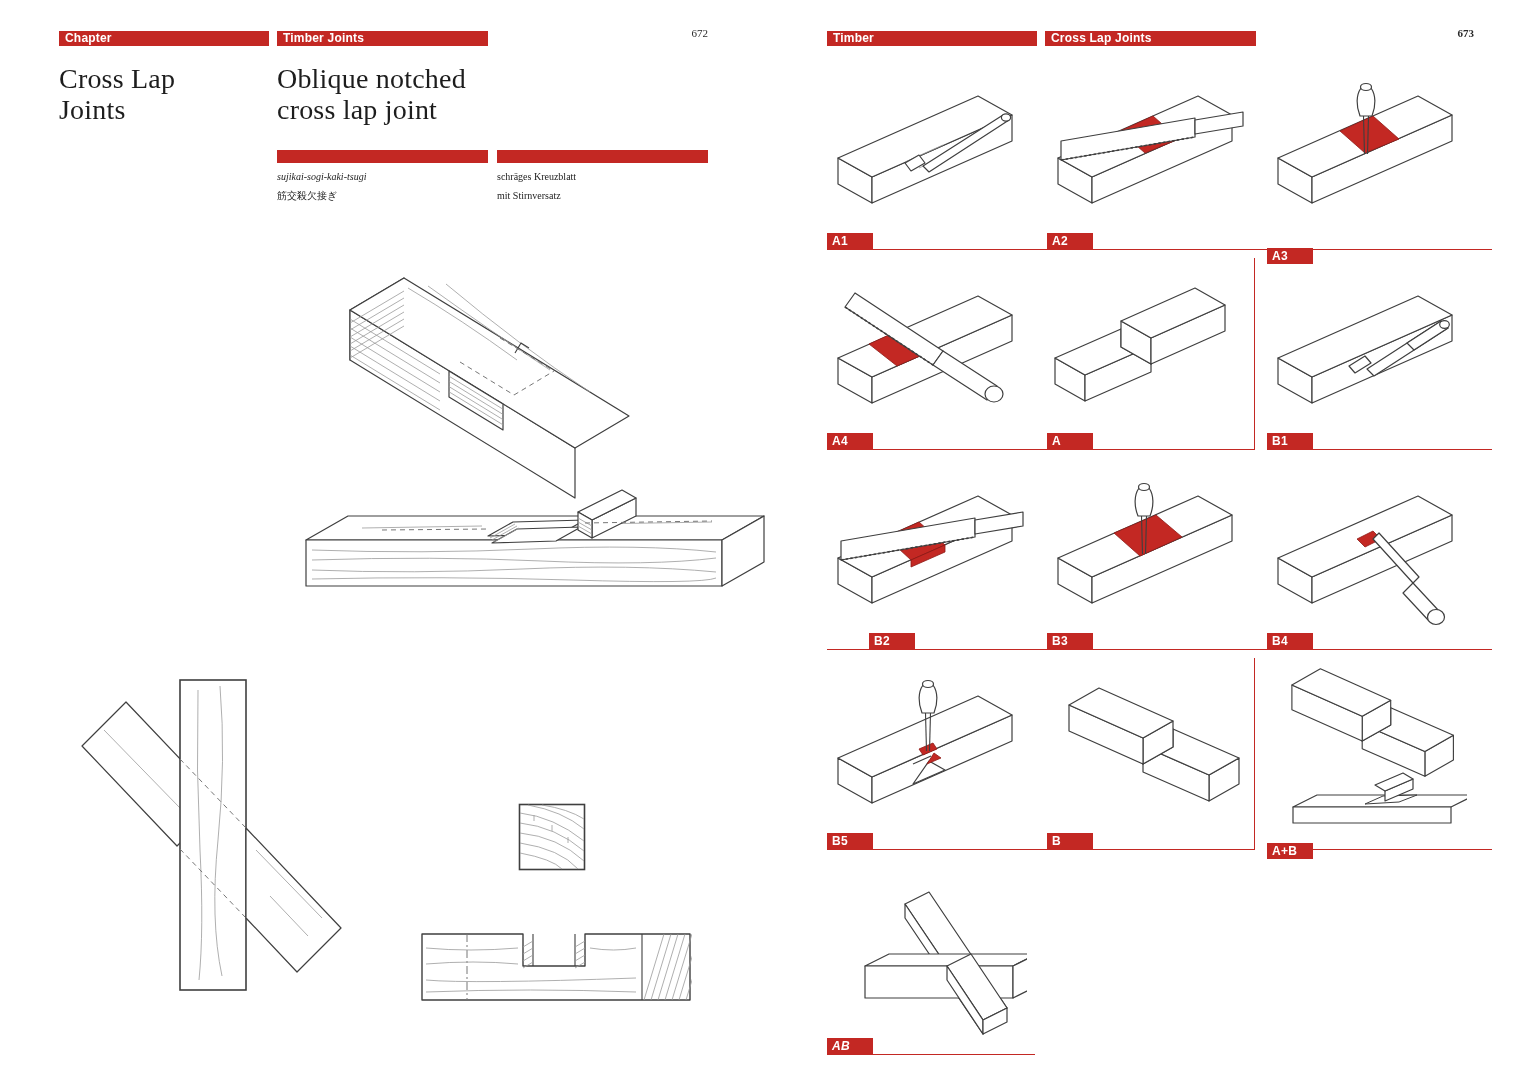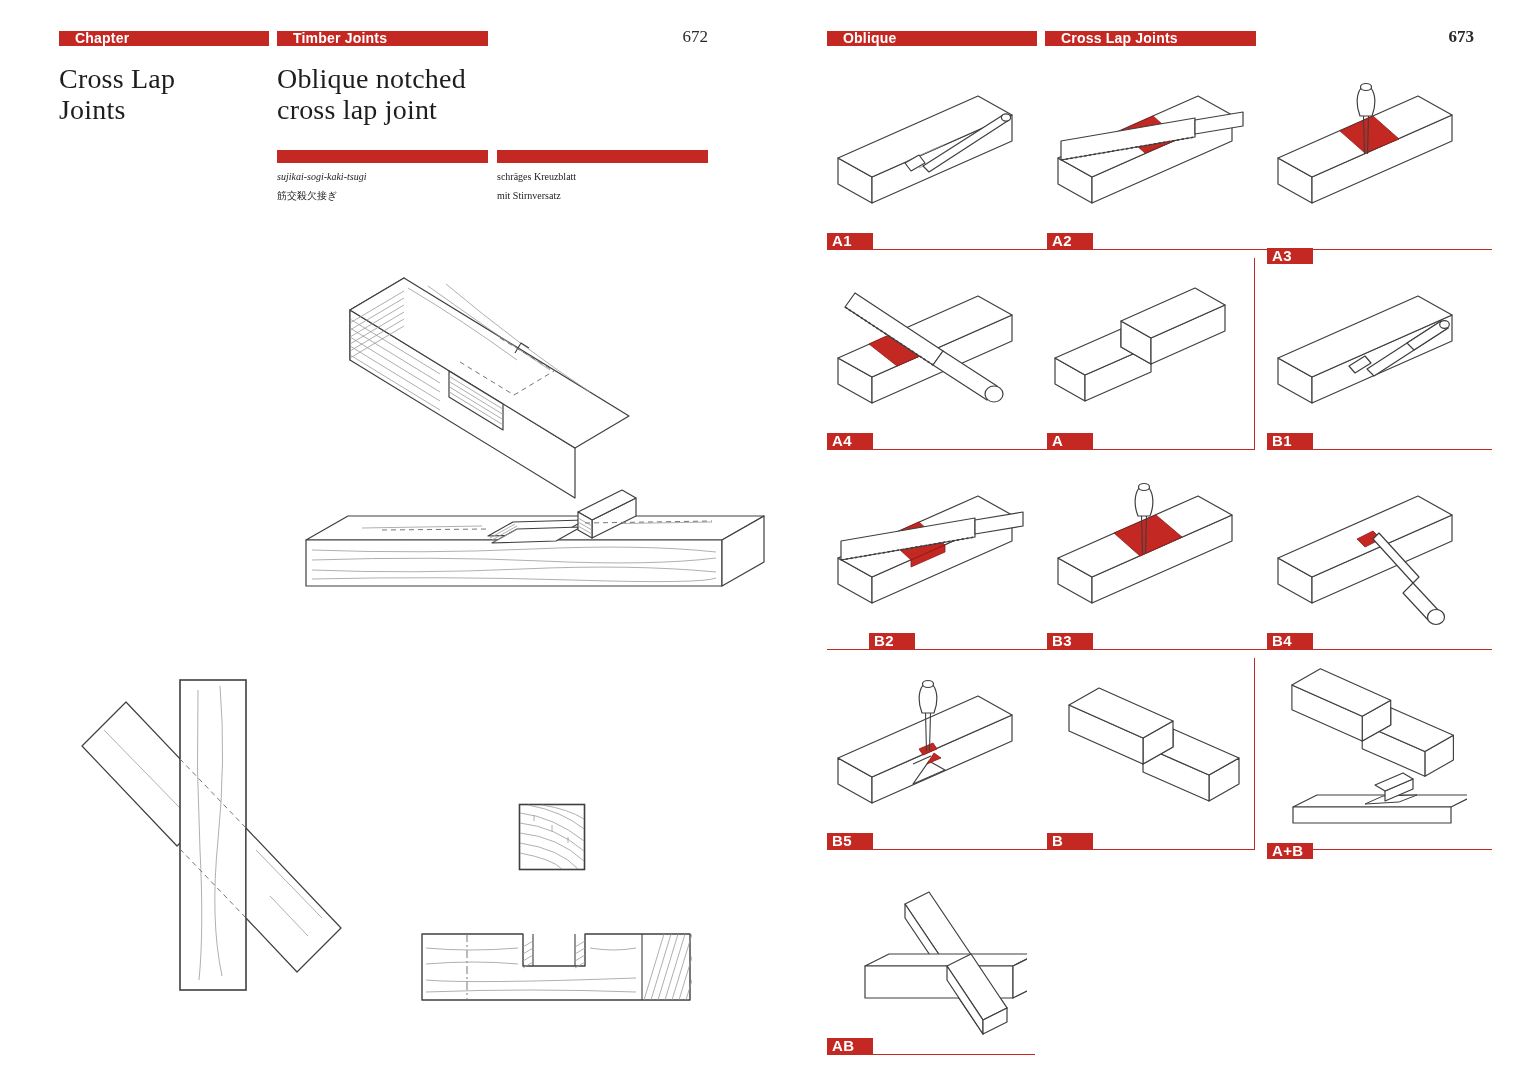--- a/index.html
+++ b/index.html
@@ -1,30 +1,30 @@
 <!DOCTYPE html>
 <html style="--red: #C32823;"><head>
 <meta charset="utf-8">
 <style>
   :root{ --red:#C32823; --ink:#222; --line:#3f3f3f; }
   html,body{margin:0;padding:0;}
   body{width:1536px;height:1088px;background:#ffffff;position:relative;overflow:hidden;
        font-family:"Liberation Sans",sans-serif;color:var(--ink);}
   .kicker{position:absolute;height:15px;background:var(--red);color:#fff;
-          font-size:14px;font-weight:bold;line-height:15px;padding-left:16px;
+          font-size:12px;font-weight:bold;line-height:15px;padding-left:6px;
           letter-spacing:.2px;box-sizing:border-box;}
-  .pagenum{position:absolute;font-family:"Liberation Serif",serif;font-size:17px;
+  .pagenum{position:absolute;font-family:"Liberation Serif",serif;font-size:11px;
            color:#2a2a2a;text-align:right;width:68px;}
   .title{position:absolute;font-family:"Liberation Serif",serif;font-size:28px;
          line-height:31px;color:#1d1d1d;letter-spacing:.2px;white-space:pre-line;}
   .redbar{position:absolute;height:13px;background:var(--red);}
   .cap{position:absolute;font-family:"Liberation Serif",serif;font-size:10px;
        line-height:19px;color:#222;}
   .cap .it{font-style:italic;}
-  .tag{position:absolute;background:var(--red);color:#fff;font-size:15px;
+  .tag{position:absolute;background:var(--red);color:#fff;font-size:12px;
        font-weight:bold;height:16px;line-height:16px;padding:0 5px;min-width:46px;
        box-sizing:border-box;letter-spacing:.3px;}
   .rule{position:absolute;height:1px;background:var(--red);}
   .vdiv{position:absolute;width:1px;background:var(--red);}
   .figwrap{position:absolute;}
   svg{display:block;}
 </style>
 </head>
 <body>
 
@@ -153,21 +153,21 @@
       <line x1="266" y1="74" x2="286" y2="8" stroke="#9a9a9a" stroke-width="0.8" fill="none"></line>
       <line x1="47" y1="8" x2="47" y2="74" stroke="#777" stroke-width="1" stroke-dasharray="8,3,2,3"></line>
       <path d="M6,22 Q50,26 98,22" stroke="#9a9a9a" stroke-width="0.8" fill="none"></path>
       <path d="M6,38 Q54,34 98,38" stroke="#9a9a9a" stroke-width="0.8" fill="none"></path>
       <path d="M6,54 Q50,58 216,52" stroke="#9a9a9a" stroke-width="0.8" fill="none"></path>
       <path d="M6,66 Q110,62 216,66" stroke="#9a9a9a" stroke-width="0.8" fill="none"></path>
       <path d="M170,22 Q194,26 216,22" stroke="#9a9a9a" stroke-width="0.8" fill="none"></path>
     </svg>
   </div>
 
-<div class="kicker" style="left:827px;top:31px;width:210px;">Oblique</div>
+<div class="kicker" style="left:827px;top:31px;width:210px;">Timber</div>
 <div class="kicker" style="left:1045px;top:31px;width:211px;">Cross Lap Joints</div>
 <div class="pagenum" style="left:1406px;top:27px;font-weight:bold;">673</div>
 
 <div id="steps-grid">
     <div class="rule" style="left: 827px; top: 249px; width: 665px;"></div>
     <div class="tag" style="left: 827px; top: 233px;">A1</div>
     <div class="figwrap" style="left: 827px; top: 65px;">
       <svg width="200" height="166" viewBox="0 0 200 166">
         <polygon points="11,119 11,93 45,112 45,138" fill="#ffffff" stroke="#3f3f3f" stroke-width="1.2" stroke-linejoin="round"></polygon>
         <polygon points="45,138 185,76 185,50 45,112" fill="#ffffff" stroke="#3f3f3f" stroke-width="1.2" stroke-linejoin="round"></polygon>
@@ -331,21 +331,21 @@
           </g>
         </g>
         <polygon points="26,142 184,142 208,130 50,130" fill="#ffffff" stroke="#3f3f3f" stroke-width="1.2" stroke-linejoin="round"></polygon>
         <polygon points="26,142 184,142 184,158 26,158" fill="#ffffff" stroke="#3f3f3f" stroke-width="1.2" stroke-linejoin="round"></polygon>
         <polygon points="98,139 132,137 150,130 116,131" fill="#fff" stroke="#3f3f3f" stroke-width="1"></polygon>
         <polygon points="118,136 146,124 146,114 118,126" fill="#ffffff" stroke="#3f3f3f" stroke-width="1.2" stroke-linejoin="round"></polygon>
         <polygon points="118,126 146,114 136,108 108,120" fill="#ffffff" stroke="#3f3f3f" stroke-width="1.2" stroke-linejoin="round"></polygon>
       </svg>
     </div>
     <div class="rule" style="left: 827px; top: 1054px; width: 208px;"></div>
-    <div class="tag" style="left: 827px; top: 1038px;">AB</div>
+    <div class="tag" style="left: 827px; top: 1038px; font-style: italic;">AB</div>
     <div class="figwrap" style="left: 827px; top: 870px;">
       <svg width="200" height="166" viewBox="0 0 200 166">
         <polygon points="78,34 156,150 180,138 102,22" fill="#ffffff" stroke="#3f3f3f" stroke-width="1.2" stroke-linejoin="round"></polygon>
         <polygon points="78,34 156,150 156,164 78,48" fill="#ffffff" stroke="#3f3f3f" stroke-width="1.2" stroke-linejoin="round"></polygon>
         <polygon points="38,96 186,96 210,84 62,84" fill="#ffffff" stroke="#3f3f3f" stroke-width="1.2" stroke-linejoin="round"></polygon>
         <polygon points="38,96 186,96 186,128 38,128" fill="#ffffff" stroke="#3f3f3f" stroke-width="1.2" stroke-linejoin="round"></polygon>
         <polygon points="186,96 210,84 210,116 186,128" fill="#ffffff" stroke="#3f3f3f" stroke-width="1.2" stroke-linejoin="round"></polygon>
         <polygon points="120,96 156,150 180,138 144,84" fill="#ffffff" stroke="#3f3f3f" stroke-width="1.2" stroke-linejoin="round"></polygon>
         <polygon points="120,96 156,150 156,164 120,110" fill="#ffffff" stroke="#3f3f3f" stroke-width="1.2" stroke-linejoin="round"></polygon>
         <polygon points="156,150 180,138 180,152 156,164" fill="#ffffff" stroke="#3f3f3f" stroke-width="1.2" stroke-linejoin="round"></polygon>

